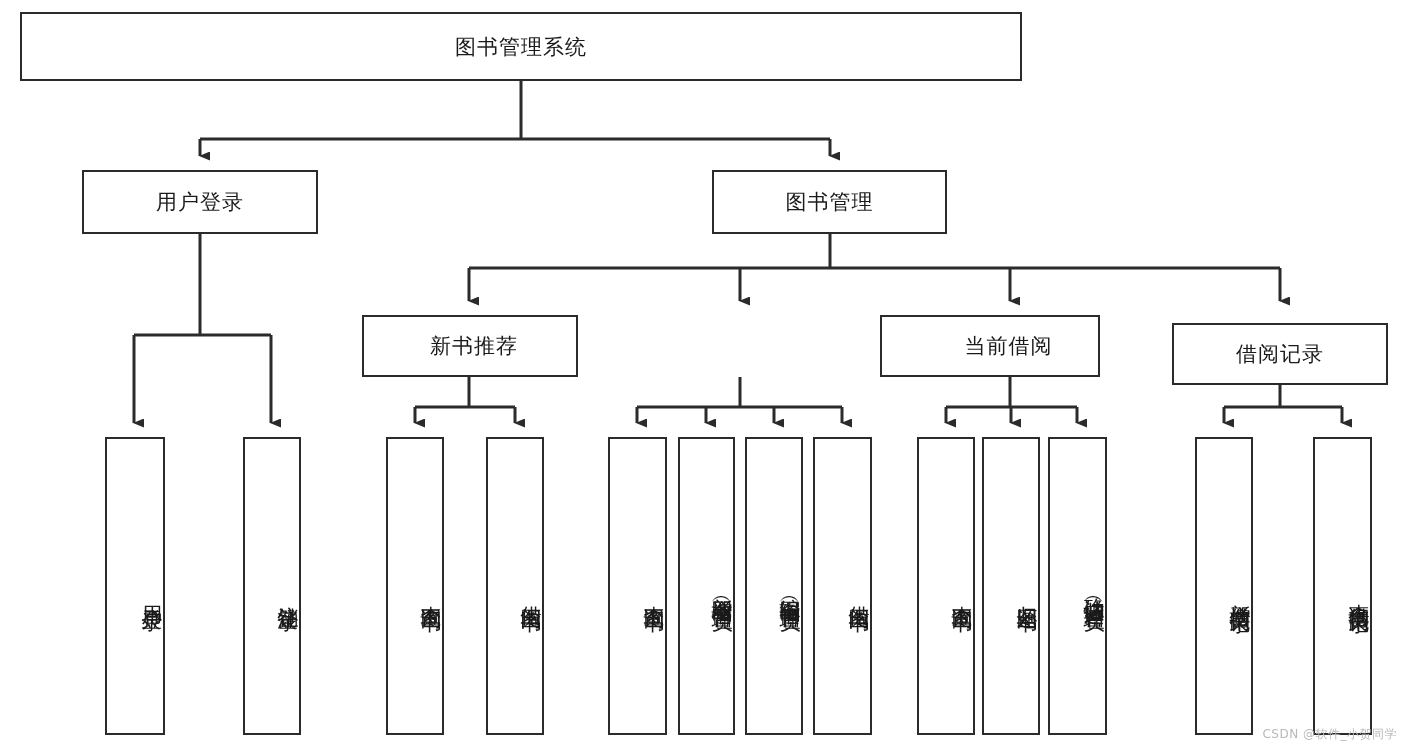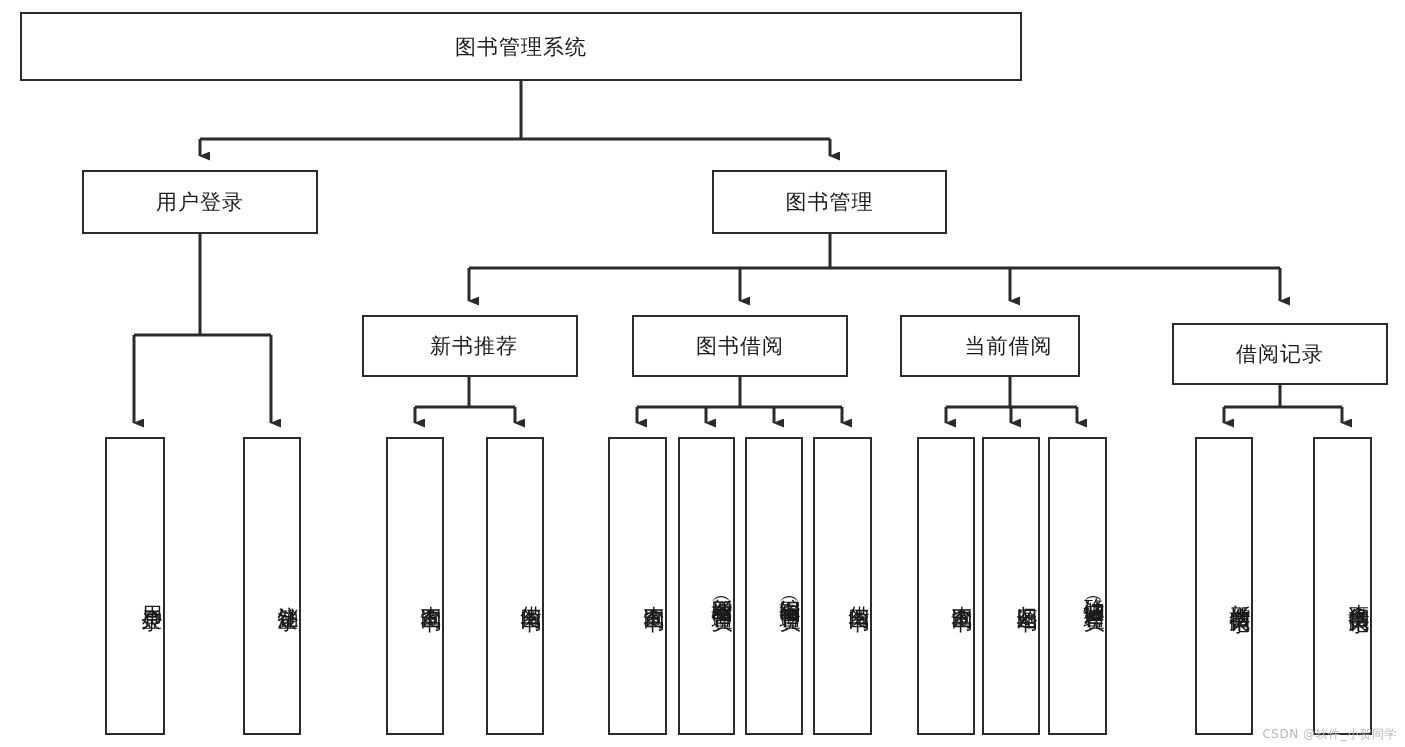--- a/index.html
+++ b/index.html
@@ -129,24 +129,21 @@
   <div class="node horiz" id="n-l2-0" style="left: 82px; top: 170px; width: 236px; height: 64px;">
     <span>用户登录</span>
   </div>
   <div class="node horiz" id="n-l2-1" style="left: 712px; top: 170px; width: 235px; height: 64px;">
     <span>图书管理</span>
   </div>
 
   <div class="node horiz" id="n-l3-0" style="left: 362px; top: 315px; width: 216px; height: 62px; padding-left: 8px;">
     <span>新书推荐</span>
   </div>
-  <div class="node horiz" id="n-l3-1" style="left: 632px; top: 315px; width: 216px; height: 62px;">
-    <span>图书借阅</span>
-  </div>
-  <div class="node horiz" id="n-l3-2" style="left: 900px; top: 315px; width: 180px; height: 62px; padding-left: 37px;">
+  <div class="node horiz" id="n-l3-2" style="left: 880px; top: 315px; width: 220px; height: 62px; padding-left: 37px;">
     <span>当前借阅</span>
   </div>
   <div class="node horiz" id="n-l3-3" style="left: 1172px; top: 315px; width: 216px; height: 62px; margin-top: 8px;">
     <span>借阅记录</span>
   </div>
 
   <div class="node vert" id="n-leaf-0" style="left: 105px; top: 437px; width: 60px; height: 298px;">
     <span>用户登录</span>
   </div>
   <div class="node vert" id="n-leaf-1" style="left: 243px; top: 437px; width: 58px; height: 298px;">

